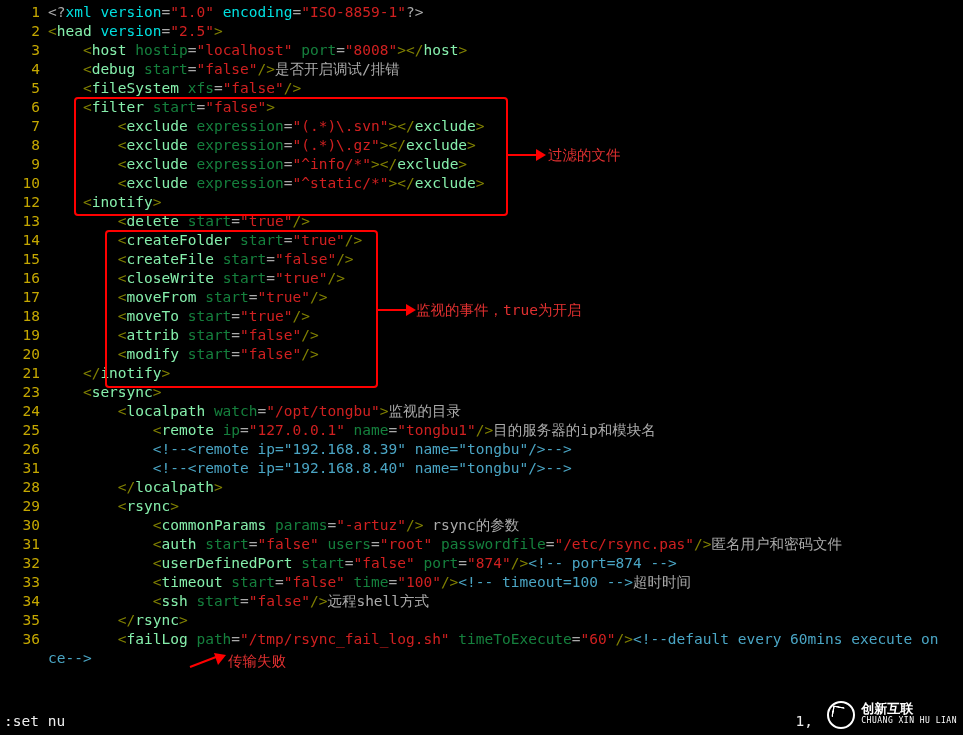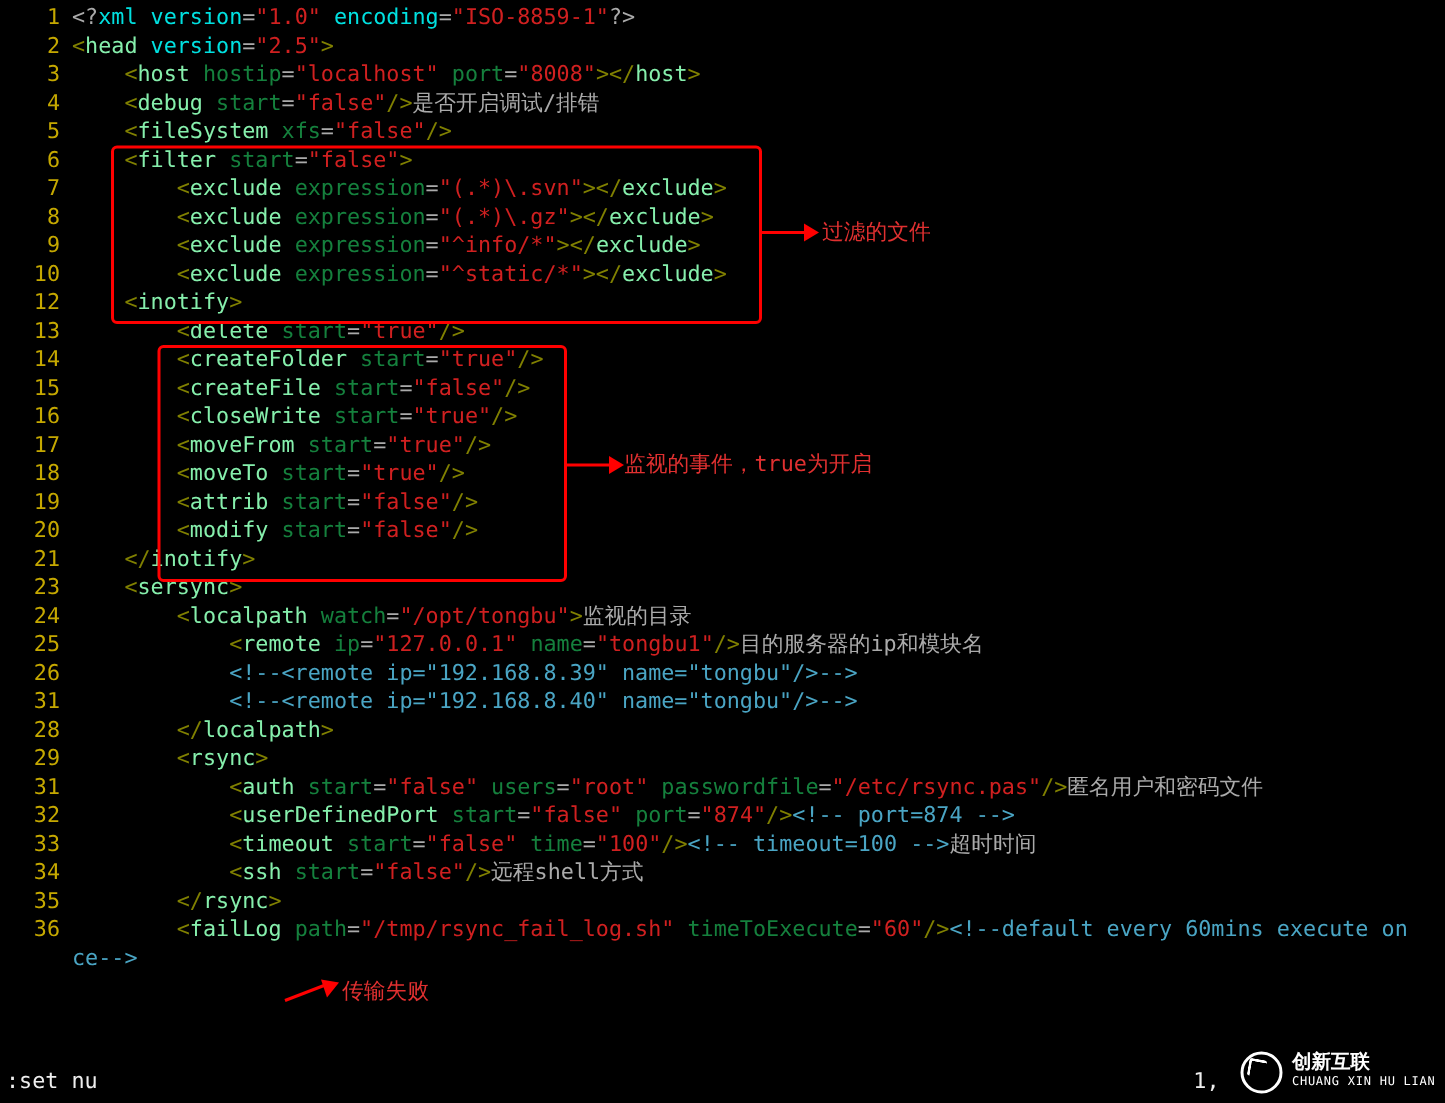--- a/index.html
+++ b/index.html
@@ -122,20 +122,21 @@
     <div class="line-row"><div class="gutter">19</div><div class="code"><span class="p-grey">        </span><span class="p-olive">&lt;</span><span class="p-teal">attrib</span><span class="p-grey"> </span><span class="p-green">start</span><span class="p-grey">=</span><span class="p-red">"false"</span><span class="p-olive">/&gt;</span></div></div>
     <div class="line-row"><div class="gutter">20</div><div class="code"><span class="p-grey">        </span><span class="p-olive">&lt;</span><span class="p-teal">modify</span><span class="p-grey"> </span><span class="p-green">start</span><span class="p-grey">=</span><span class="p-red">"false"</span><span class="p-olive">/&gt;</span></div></div>
     <div class="line-row"><div class="gutter">21</div><div class="code"><span class="p-grey">    </span><span class="p-olive">&lt;/</span><span class="p-teal">inotify</span><span class="p-olive">&gt;</span></div></div>
     <div class="line-row"><div class="gutter">23</div><div class="code"><span class="p-grey">    </span><span class="p-olive">&lt;</span><span class="p-teal">sersync</span><span class="p-olive">&gt;</span></div></div>
     <div class="line-row"><div class="gutter">24</div><div class="code"><span class="p-grey">        </span><span class="p-olive">&lt;</span><span class="p-teal">localpath</span><span class="p-grey"> </span><span class="p-green">watch</span><span class="p-grey">=</span><span class="p-red">"/opt/tongbu"</span><span class="p-olive">&gt;</span><span class="p-grey">监视的目录</span></div></div>
     <div class="line-row"><div class="gutter">25</div><div class="code"><span class="p-grey">            </span><span class="p-olive">&lt;</span><span class="p-teal">remote</span><span class="p-grey"> </span><span class="p-green">ip</span><span class="p-grey">=</span><span class="p-red">"127.0.0.1"</span><span class="p-grey"> </span><span class="p-green">name</span><span class="p-grey">=</span><span class="p-red">"tongbu1"</span><span class="p-olive">/&gt;</span><span class="p-grey">目的服务器的ip和模块名</span></div></div>
     <div class="line-row"><div class="gutter">26</div><div class="code"><span class="p-grey">            </span><span class="p-comment">&lt;!--&lt;remote ip="192.168.8.39" name="tongbu"/&gt;--&gt;</span></div></div>
     <div class="line-row"><div class="gutter">31</div><div class="code"><span class="p-grey">            </span><span class="p-comment">&lt;!--&lt;remote ip="192.168.8.40" name="tongbu"/&gt;--&gt;</span></div></div>
     <div class="line-row"><div class="gutter">28</div><div class="code"><span class="p-grey">        </span><span class="p-olive">&lt;/</span><span class="p-teal">localpath</span><span class="p-olive">&gt;</span></div></div>
     <div class="line-row"><div class="gutter">29</div><div class="code"><span class="p-grey">        </span><span class="p-olive">&lt;</span><span class="p-teal">rsync</span><span class="p-olive">&gt;</span></div></div>
+    <div class="line-row"><div class="gutter">30</div><div class="code"><span class="p-grey">            </span><span class="p-olive">&lt;</span><span class="p-teal">commonParams</span><span class="p-grey"> </span><span class="p-green">params</span><span class="p-grey">=</span><span class="p-red">"-artuz"</span><span class="p-olive">/&gt;</span><span class="p-grey"> rsync的参数</span></div></div>
     <div class="line-row"><div class="gutter">31</div><div class="code"><span class="p-grey">            </span><span class="p-olive">&lt;</span><span class="p-teal">auth</span><span class="p-grey"> </span><span class="p-green">start</span><span class="p-grey">=</span><span class="p-red">"false"</span><span class="p-grey"> </span><span class="p-green">users</span><span class="p-grey">=</span><span class="p-red">"root"</span><span class="p-grey"> </span><span class="p-green">passwordfile</span><span class="p-grey">=</span><span class="p-red">"/etc/rsync.pas"</span><span class="p-olive">/&gt;</span><span class="p-grey">匿名用户和密码文件</span></div></div>
     <div class="line-row"><div class="gutter">32</div><div class="code"><span class="p-grey">            </span><span class="p-olive">&lt;</span><span class="p-teal">userDefinedPort</span><span class="p-grey"> </span><span class="p-green">start</span><span class="p-grey">=</span><span class="p-red">"false"</span><span class="p-grey"> </span><span class="p-green">port</span><span class="p-grey">=</span><span class="p-red">"874"</span><span class="p-olive">/&gt;</span><span class="p-comment">&lt;!-- port=874 --&gt;</span></div></div>
     <div class="line-row"><div class="gutter">33</div><div class="code"><span class="p-grey">            </span><span class="p-olive">&lt;</span><span class="p-teal">timeout</span><span class="p-grey"> </span><span class="p-green">start</span><span class="p-grey">=</span><span class="p-red">"false"</span><span class="p-grey"> </span><span class="p-green">time</span><span class="p-grey">=</span><span class="p-red">"100"</span><span class="p-olive">/&gt;</span><span class="p-comment">&lt;!-- timeout=100 --&gt;</span><span class="p-grey">超时时间</span></div></div>
     <div class="line-row"><div class="gutter">34</div><div class="code"><span class="p-grey">            </span><span class="p-olive">&lt;</span><span class="p-teal">ssh</span><span class="p-grey"> </span><span class="p-green">start</span><span class="p-grey">=</span><span class="p-red">"false"</span><span class="p-olive">/&gt;</span><span class="p-grey">远程shell方式</span></div></div>
     <div class="line-row"><div class="gutter">35</div><div class="code"><span class="p-grey">        </span><span class="p-olive">&lt;/</span><span class="p-teal">rsync</span><span class="p-olive">&gt;</span></div></div>
     <div class="line-row"><div class="gutter">36</div><div class="code"><span class="p-grey">        </span><span class="p-olive">&lt;</span><span class="p-teal">failLog</span><span class="p-grey"> </span><span class="p-green">path</span><span class="p-grey">=</span><span class="p-red">"/tmp/rsync_fail_log.sh"</span><span class="p-grey"> </span><span class="p-green">timeToExecute</span><span class="p-grey">=</span><span class="p-red">"60"</span><span class="p-olive">/&gt;</span><span class="p-comment">&lt;!--default every 60mins execute on</span></div></div>
     <div class="line-row"><div class="gutter"></div><div class="code"><span class="p-comment">ce--&gt;</span></div></div>
   </div>
 
 <div class="box" style="left:74px; top:97px; width:430px; height:115px;"></div>

